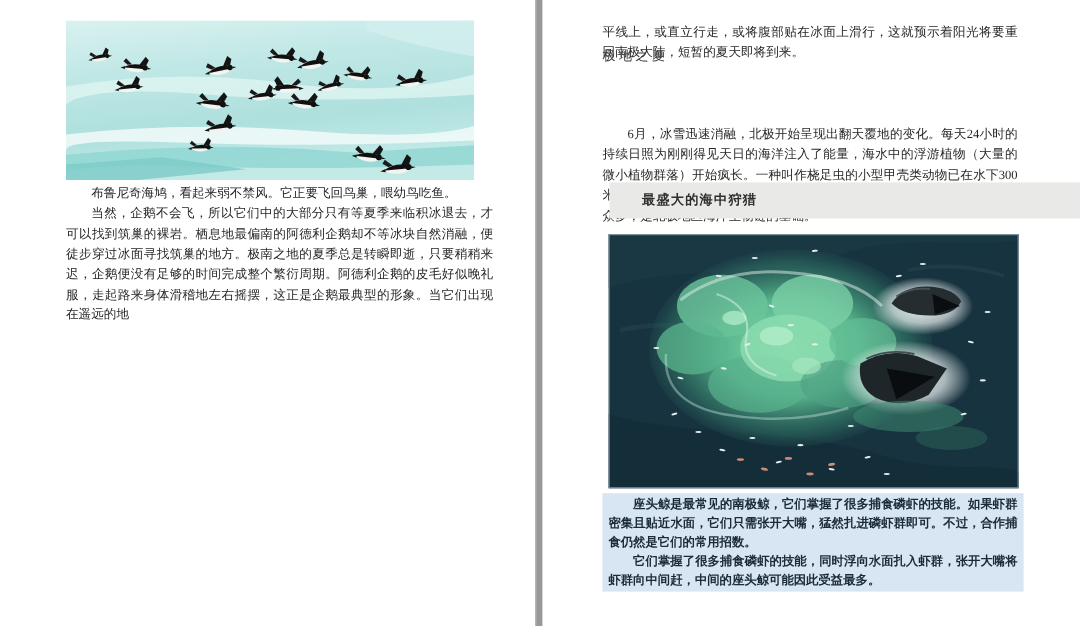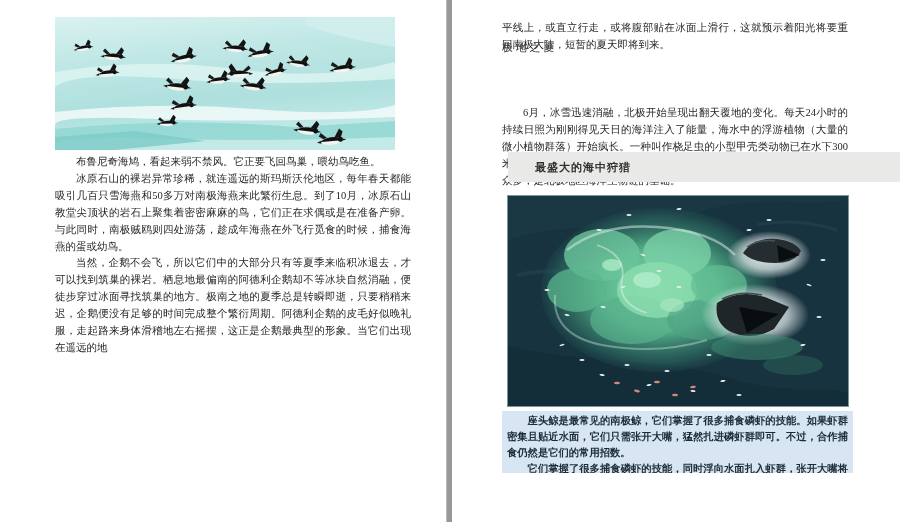--- a/index.html
+++ b/index.html
@@ -26,21 +26,21 @@
   .r-para{position:absolute;left:502px;top:69px;width:346px;}
   .r-para p{line-height:16.9px;margin-top:36px;}
 
   .feature-box{position:absolute;left:508px;top:152px;width:396px;height:30px;
                background:#e9e9e7;box-sizing:border-box;}
   .feature-box span{display:block;padding-left:27px;line-height:30px;
                font-size:11px;font-weight:600;color:#2f2f2f;letter-spacing:1px;}
 
   .whale-photo{position:absolute;left:507px;top:195px;width:342px;height:212px;}
 
-  .caption-box{position:absolute;left:502px;top:411px;width:351px;height:62px;
+  .caption-box{position:absolute;left:502px;top:411px;width:351px;height:82px;
                background:#d7e6f2;box-sizing:border-box;padding:2px 5px 16px 5px;
                overflow:hidden;}
   .caption-box p{margin:0;font-size:10.3px;font-weight:bold;line-height:15.9px;
                color:#1b2b38;text-align:justify;text-indent:2em;}
 </style>
 </head>
 <body>
 
 <div id="app">
 
@@ -84,21 +84,20 @@
       <use href="#bird" transform="translate(198,68) scale(1) rotate(8)"></use>
       <use href="#bird" transform="translate(220,54) scale(0.85) rotate(-12)"></use>
       <use href="#bird" transform="translate(243,45) scale(0.9) rotate(10)"></use>
       <use href="#bird" transform="translate(287,50) scale(1) rotate(-6)"></use>
       <use href="#bird" transform="translate(252,112) scale(1.05) rotate(8)"></use>
       <use href="#bird" transform="translate(276,122) scale(1.1) rotate(-4)"></use>
     </svg>
 
     <div class="left-text">
       <p class="body caption-line">布鲁尼奇海鸠，看起来弱不禁风。它正要飞回鸟巢，喂幼鸟吃鱼。</p>
-      <p class="body">冰原石山的裸岩异常珍稀，就连遥远的斯玛斯沃伦地区，每年春天都能吸引几百只雪海燕和50多万对南极海燕来此繁衍生息。到了10月，冰原石山教堂尖顶状的岩石上聚集着密密麻麻的鸟，它们正在求偶或是在准备产卵。与此同时，南极贼鸥则四处游荡，趁成年海燕在外飞行觅食的时候，捕食海燕的蛋或幼鸟。</p>
       <p class="body">当然，企鹅不会飞，所以它们中的大部分只有等夏季来临积冰退去，才可以找到筑巢的裸岩。栖息地最偏南的阿德利企鹅却不等冰块自然消融，便徒步穿过冰面寻找筑巢的地方。极南之地的夏季总是转瞬即逝，只要稍稍来迟，企鹅便没有足够的时间完成整个繁衍周期。阿德利企鹅的皮毛好似晚礼服，走起路来身体滑稽地左右摇摆，这正是企鹅最典型的形象。当它们出现在遥远的地</p>
     </div>
   </div>
 
   <div class="divider"></div>
 
   <div>
 
     <div class="r-cont">
       <p class="body">平线上，或直立行走，或将腹部贴在冰面上滑行，这就预示着阳光将要重回南极大陆，短暂的夏天即将到来。</p>

